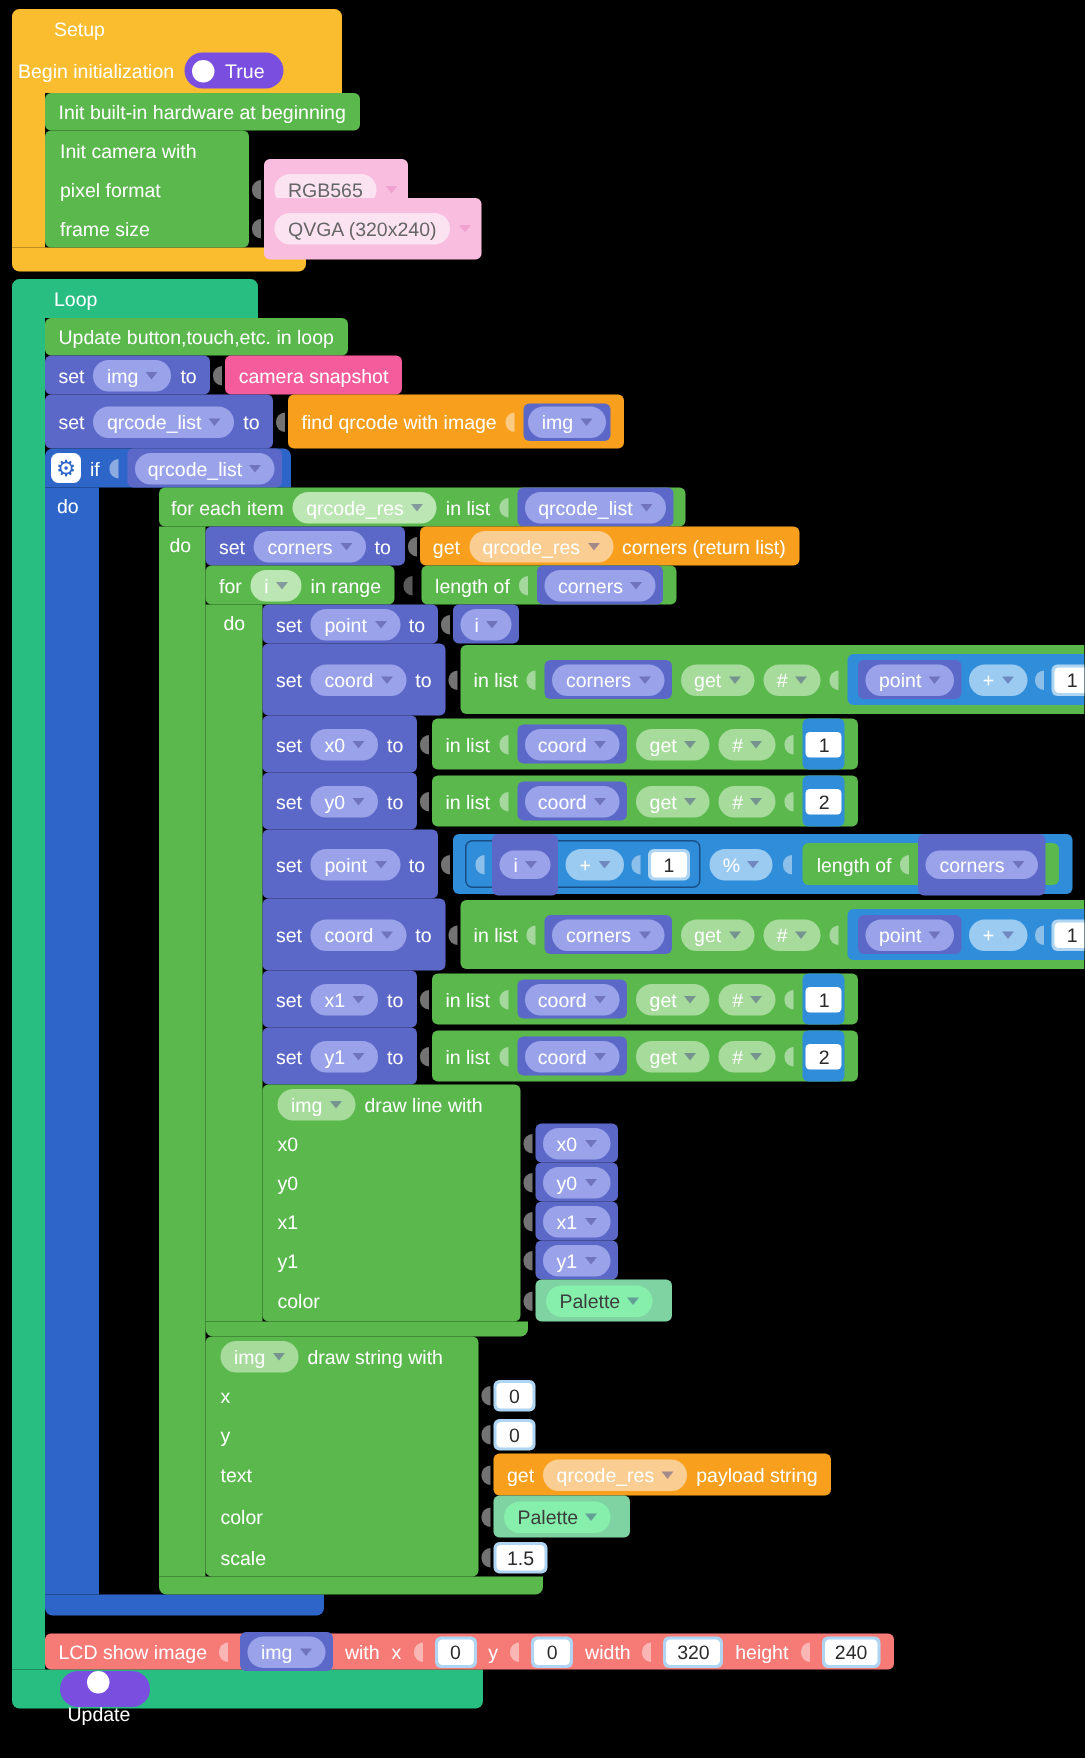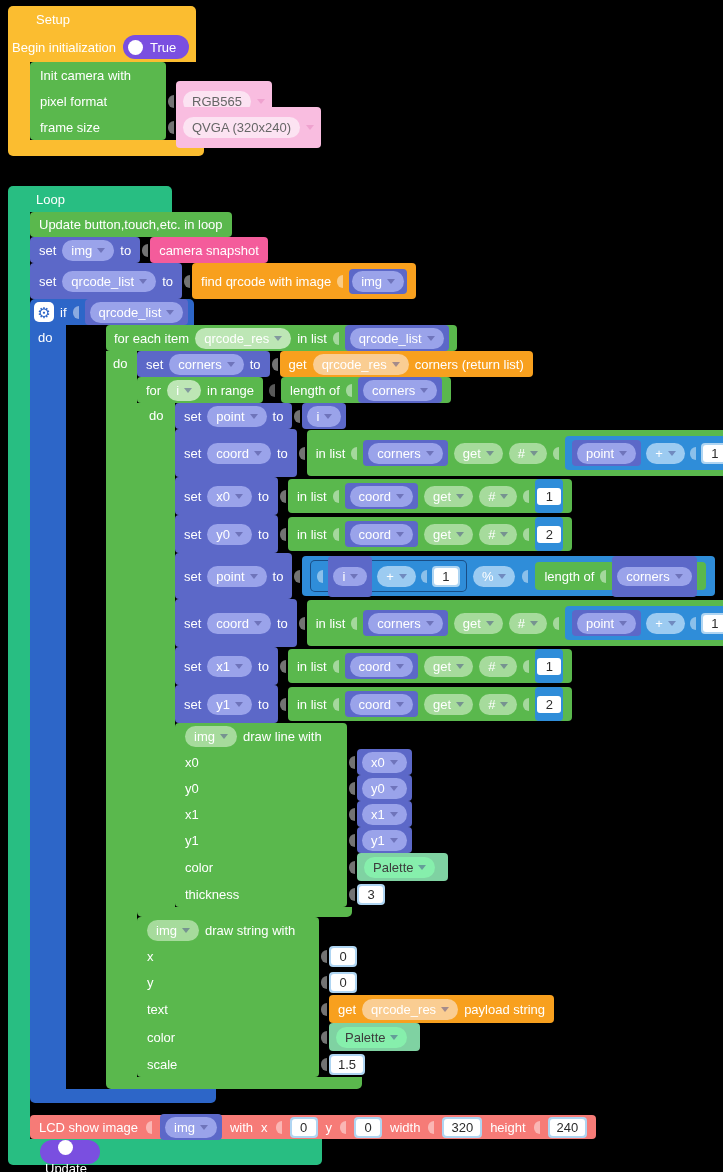--- a/index.html
+++ b/index.html
@@ -44,31 +44,36 @@
   .knob{width:15px;height:15px;border-radius:50%;background:#fff;flex:none;}
   .gearbox{width:20px;height:20px;border-radius:5px;background:#fff;color:#2D66C8;display:flex;
            align-items:center;justify-content:center;font-size:15px;flex:none;}
 </style>
 </head>
 <body>
 
 <div class="ws">
 
   <div class="cblock" style="--c:#FBBD30;left:8px;top:6px;">
-    <div class="chead" style="display:block;width:188px;padding:0;">
+    <div class="chead" style="display:block;width:220px;padding:0;">
       <div style="height:26px;display:flex;align-items:center;padding-left:28px;">Setup</div>
       <div style="height:30px;display:flex;align-items:center;gap:7px;padding-left:4px;">
         <span>Begin initialization</span>
         <span class="toggle">
           <span class="knob"></span>
           <span>True</span>
         </span>
       </div>
     </div>
     <div class="cbody">
+      <div class="row h25">
+        <div class="blk g">
+          <span>Init built-in hardware at beginning</span>
+        </div>
+      </div>
       <div class="proc pk" style="width:136px;">
         <div class="prow h26">
           <span>Init camera with</span>
         </div>
         <div class="prow h26">
           <span>pixel format</span>
           <span class="pval" style="left:138px;">
             <i class="notch"></i>
             <span class="blk pkL h24" style="padding:0 7px;">
               <span class="pill ppk">
@@ -579,29 +584,20 @@
                           <i class="notch"></i>
                         <span class="blk pal h28" style="padding:0 7px;">
                           <span class="pill pw">
                             <span>Palette</span>
                             <i class="caret dk"></i>
                           </span>
                           <span class="swatch" style="background:#3642E3"></span>
                         </span>
                         </span>
                     </div>
-                    <div class="prow h26">
-                        <span>thickness</span>
-                      <span class="pval" style="left:174px;">
-                          <i class="notch"></i>
-                        <span class="nval">
-                          <span class="nfield">3</span>
-                        </span>
-                        </span>
-                    </div>
                   </div>
                 </div>
                 <div class="cfoot" style="width:215px;height:10px;"></div>
               </div>
 
               <div class="proc" style="width:182px;">
                 <div class="prow h26">
                   <span class="pill pg" style="margin-right:6px;">
                     <span>img</span>
                     <i class="caret dk"></i>

